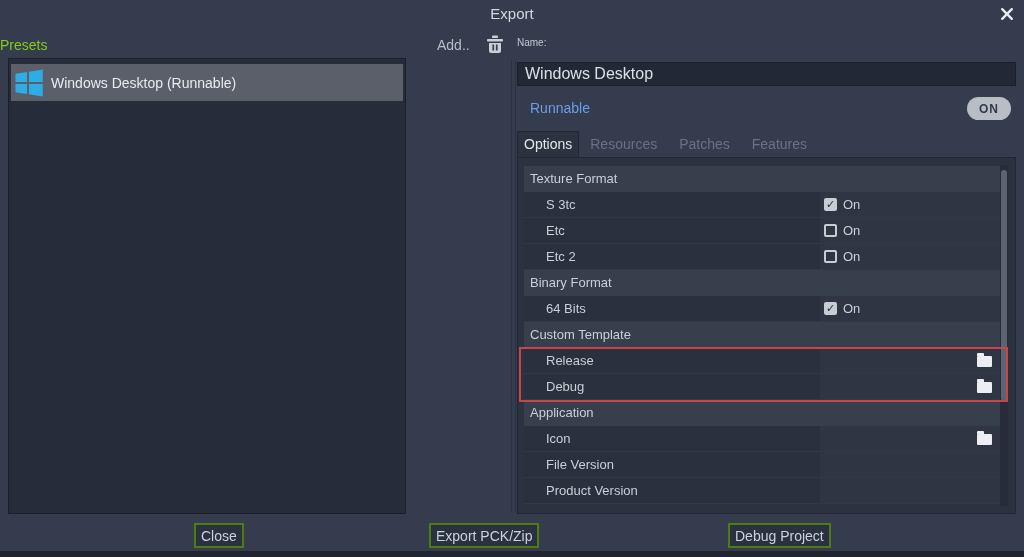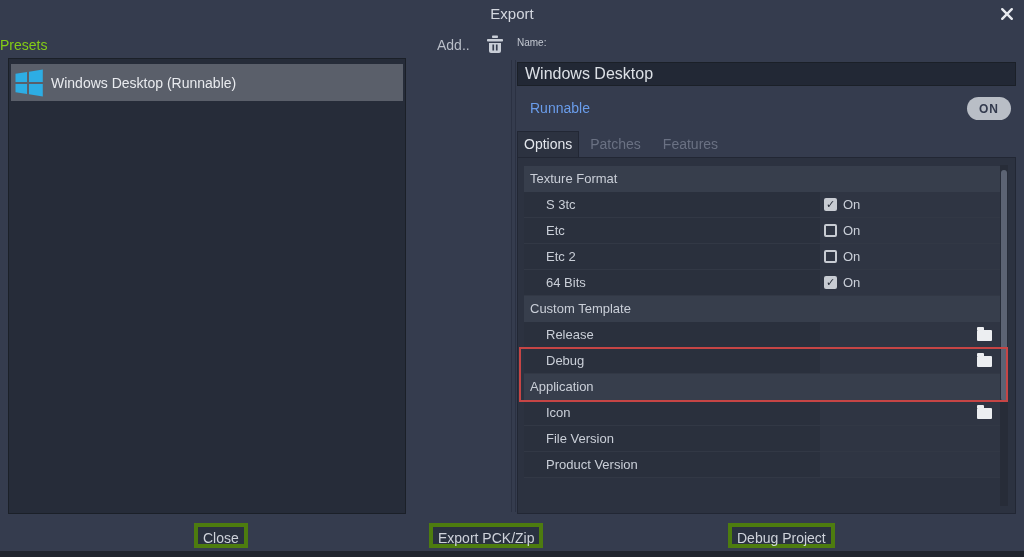--- a/index.html
+++ b/index.html
@@ -50,21 +50,21 @@
   .cb.checked{background:#c8ccd3;color:#272d39;font-size:11px;font-weight:bold;line-height:13px;text-align:center;}
   .cb.unchecked{border:2px solid #c8ccd3;background:transparent;}
   .cb-label{font-size:13px;color:#cacfd8;}
   .folder-icon{position:absolute;right:8px;top:50%;margin-top:-5px;width:15px;height:11px;background:#eceef1;border-radius:1px;cursor:pointer;}
   .folder-icon::before{content:"";position:absolute;top:-3px;left:0;width:7px;height:3px;background:#eceef1;border-radius:1px 1px 0 0;}
   .highlight-box{display:none;position:absolute;left:-5px;right:-8px;border:2px solid var(--red);z-index:5;pointer-events:none;}
   
   .scrollbar-track{position:absolute;right:7px;top:7px;bottom:7px;width:8px;background:#272c38;}
   .scrollbar-thumb{position:absolute;left:1px;top:5px;width:6px;height:231px;background:#5c6373;border-radius:3px;cursor:grab;}
   
-  .footer-btn{position:absolute;top:523px;height:25px;line-height:23px;padding:0 5px;font-size:14px;color:#ced2da;background:#2a3140;border:4px solid #4d7c0f;cursor:pointer;white-space:nowrap;}
+  .footer-btn{position:absolute;top:523px;height:25px;line-height:23px;padding:0 5px;font-size:14px;color:#ced2da;background:#2a3140;border:2px solid #4d7c0f;cursor:pointer;white-space:nowrap;}
   .close-footer{left:194px;}
   .export-pck{left:429px;}
   .export-project{left:728px;}
   .footer-strip{position:absolute;left:0;bottom:0;width:100%;height:6px;background:#20252f;}
 </style>
 </head>
 <body>
 
 <div class="dialog-title">Export</div>
 <div class="close-btn">
@@ -98,40 +98,42 @@
     </div>
   </div>
 <div class="splitter"></div>
 
 <input class="name-input" readonly="" value="Windows Desktop" style="">
 <div class="runnable-link">Runnable</div>
 <div class="toggle-on">ON</div>
 
 <div class="tab-bar" id="tab-bar">
     <div class="tab active">Options</div>
+    <div class="tab">Resources</div>
     <div class="tab">Patches</div>
     <div class="tab">Features</div>
   </div>
 
 <div class="options-panel">
   <div class="options-list" id="options-list">
     <div class="highlight-box" id="highlight-box" style="top: 181px; height: 55px; display: block;"></div>
   <div class="row section"><span class="row-label">Texture Format</span></div>
       <div class="row property"><span class="row-label">S 3tc</span><div class="value-col">
           <span class="cb checked">✓</span>
           <span class="cb-label">On</span>
         </div></div>
       <div class="row property"><span class="row-label">Etc</span><div class="value-col">
           <span class="cb unchecked"></span>
           <span class="cb-label">On</span>
         </div></div>
       <div class="row property"><span class="row-label">Etc 2</span><div class="value-col">
           <span class="cb unchecked"></span>
           <span class="cb-label">On</span>
         </div></div>
+      <div class="row section"><span class="row-label">Binary Format</span></div>
       <div class="row property"><span class="row-label">64 Bits</span><div class="value-col">
           <span class="cb checked">✓</span>
           <span class="cb-label">On</span>
         </div></div>
       <div class="row section"><span class="row-label">Custom Template</span></div>
       <div class="row property"><span class="row-label">Release</span><div class="value-col">
           <span class="folder-icon"></span>
         </div></div>
       <div class="row property"><span class="row-label">Debug</span><div class="value-col">
           <span class="folder-icon"></span>

